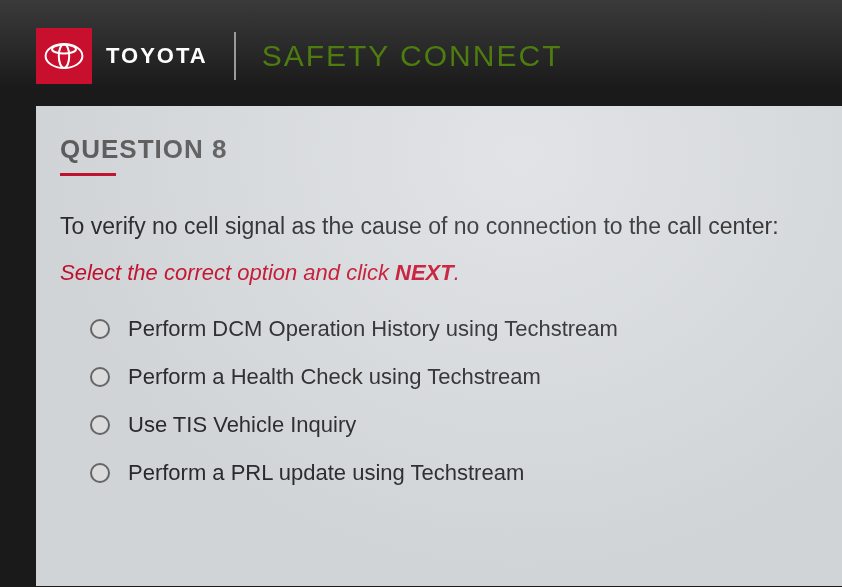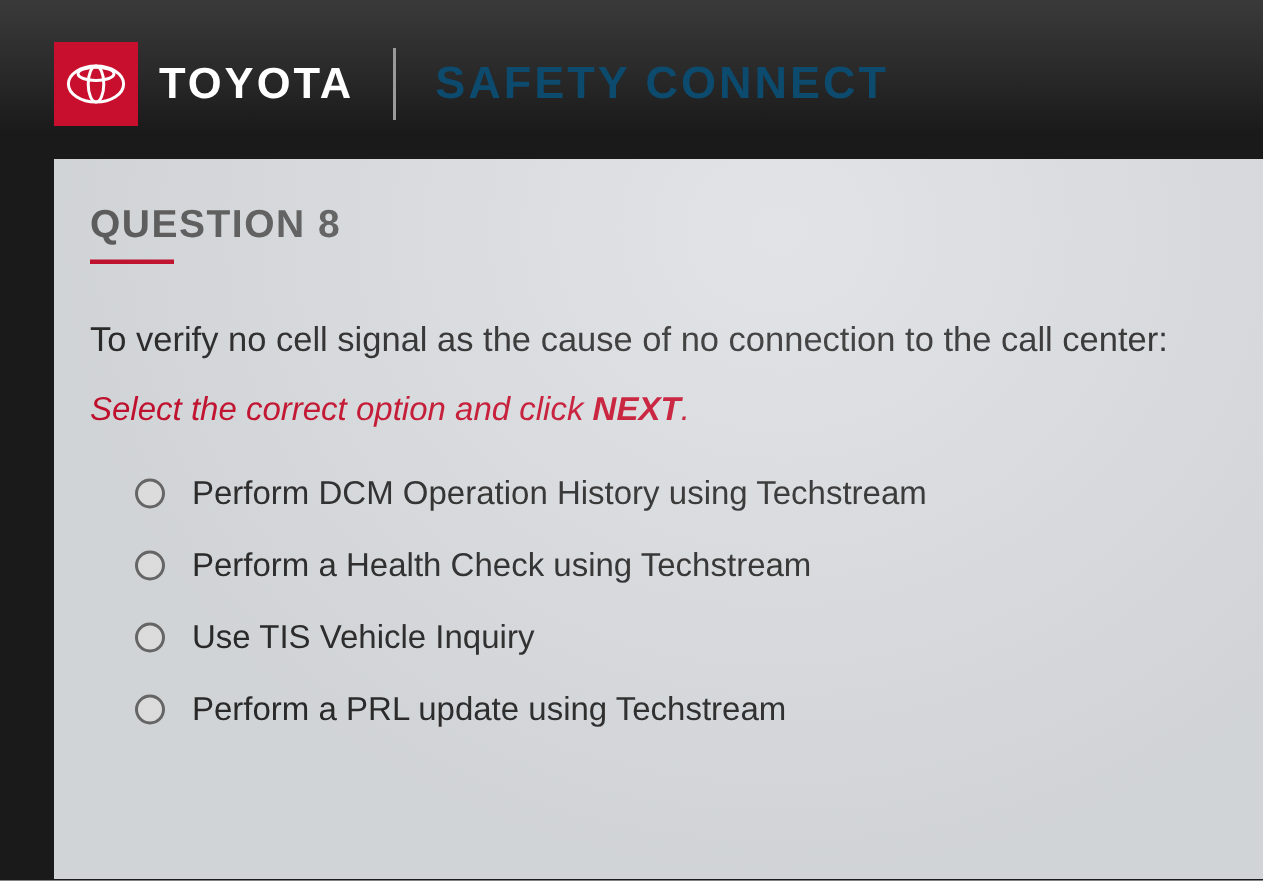--- a/index.html
+++ b/index.html
@@ -33,34 +33,34 @@
       display: flex;
       align-items: center;
       justify-content: center;
     }
     .logo-badge svg {
       width: 40px;
       height: 28px;
     }
     .brand-text {
       color: #ffffff;
-      font-size: 29px;
+      font-size: 22px;
       font-weight: 700;
       letter-spacing: 2px;
     }
     .divider {
       width: 2px;
       height: 48px;
       background: #9a9a9a;
       margin: 0 26px;
     }
     .section-title {
-      color: #0c4a6e;
+      color: #4d7c0f;
       font-size: 30px;
-      font-weight: 700;
+      font-weight: 400;
       letter-spacing: 2px;
     }
     .content-panel {
       background: #dcdfe2;
       margin: 0 0 0 36px;
       padding: 28px 24px 40px 24px;
       min-height: 480px;
       position: relative;
     }
     

